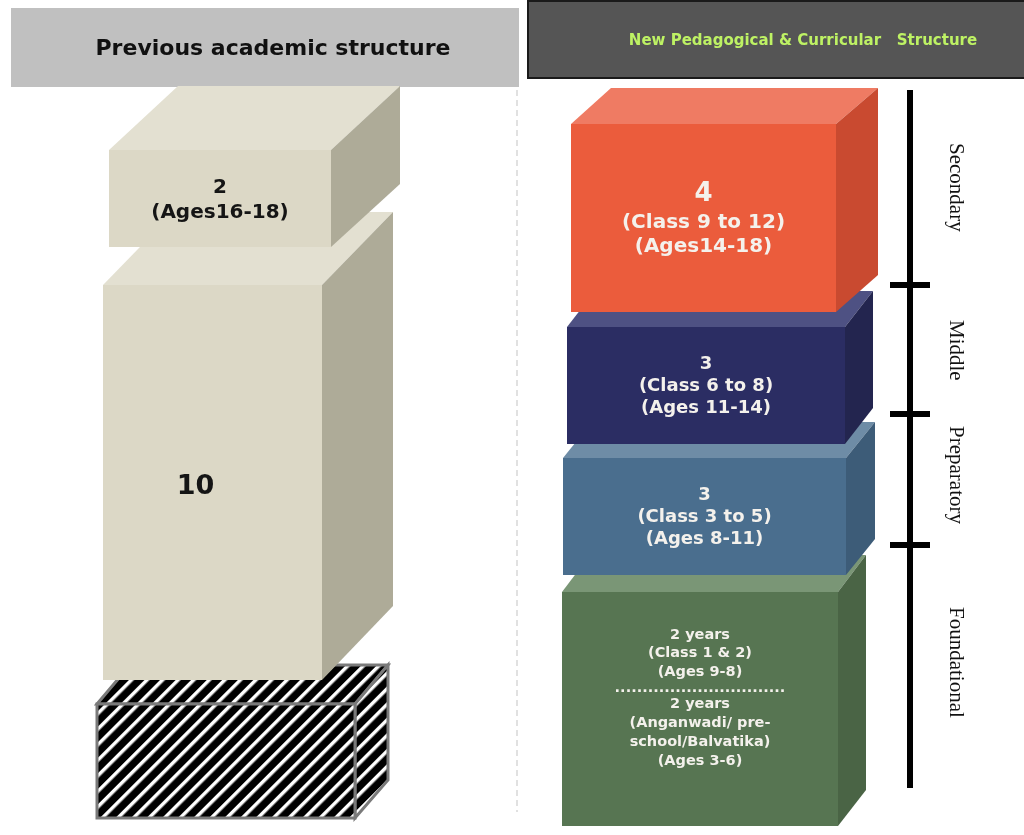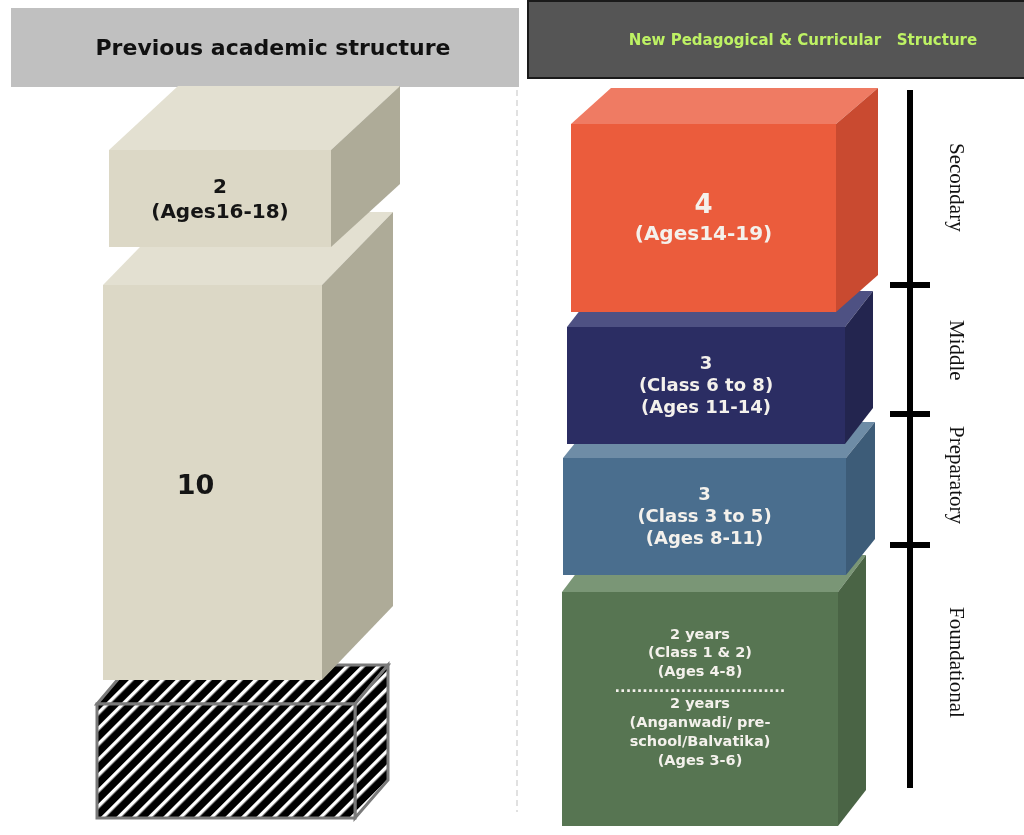--- a/index.html
+++ b/index.html
@@ -90,36 +90,37 @@
 <div class="lbl dark" style="left:109px; top:150px; width:222px; height:97px; font-size:20px;">
   <span>2</span>
   <span>(Ages16-18)</span>
 </div>
 <div class="lbl dark" style="left:86px; top:430px; width:219px; height:110px; font-size:27px;">
   <span>10</span>
 </div>
 
 <div class="lbl light" style="left:571px; top:160px; width:265px; height:115px; font-size:20px;">
   <span style="font-size:26px;">4</span>
-  <span>(Ages14-19)</span>
+  <span>(Class 9 to 12)</span>
+  <span>(Ages14-18)</span>
 </div>
 <div class="lbl light" style="left:567px; top:335px; width:278px; height:100px; font-size:18px;">
   <span>3</span>
   <span>(Class 6 to 8)</span>
   <span>(Ages 11-14)</span>
 </div>
 <div class="lbl light" style="left:563px; top:466px; width:283px; height:100px; font-size:18px;">
   <span>3</span>
   <span>(Class 3 to 5)</span>
   <span>(Ages 8-11)</span>
 </div>
 <div class="lbl light" style="left:562px; top:607px; width:276px; height:180px; font-size:14.5px; line-height:1.3;">
   <span>2 years</span>
   <span>(Class 1 &amp; 2)</span>
-  <span>(Ages 4-8)</span>
+  <span>(Ages 9-8)</span>
   <span class="dots" style="line-height:0.9;">...............................</span>
   <span>2 years</span>
   <span>(Anganwadi/ pre-</span>
   <span>school/Balvatika)</span>
   <span>(Ages 3-6)</span>
 </div>
 
 <div class="stage" style="left:944px; top:143px;">Secondary</div>
 <div class="stage" style="left:944px; top:320px;">Middle</div>
 <div class="stage" style="left:944px; top:426px;">Preparatory</div>

